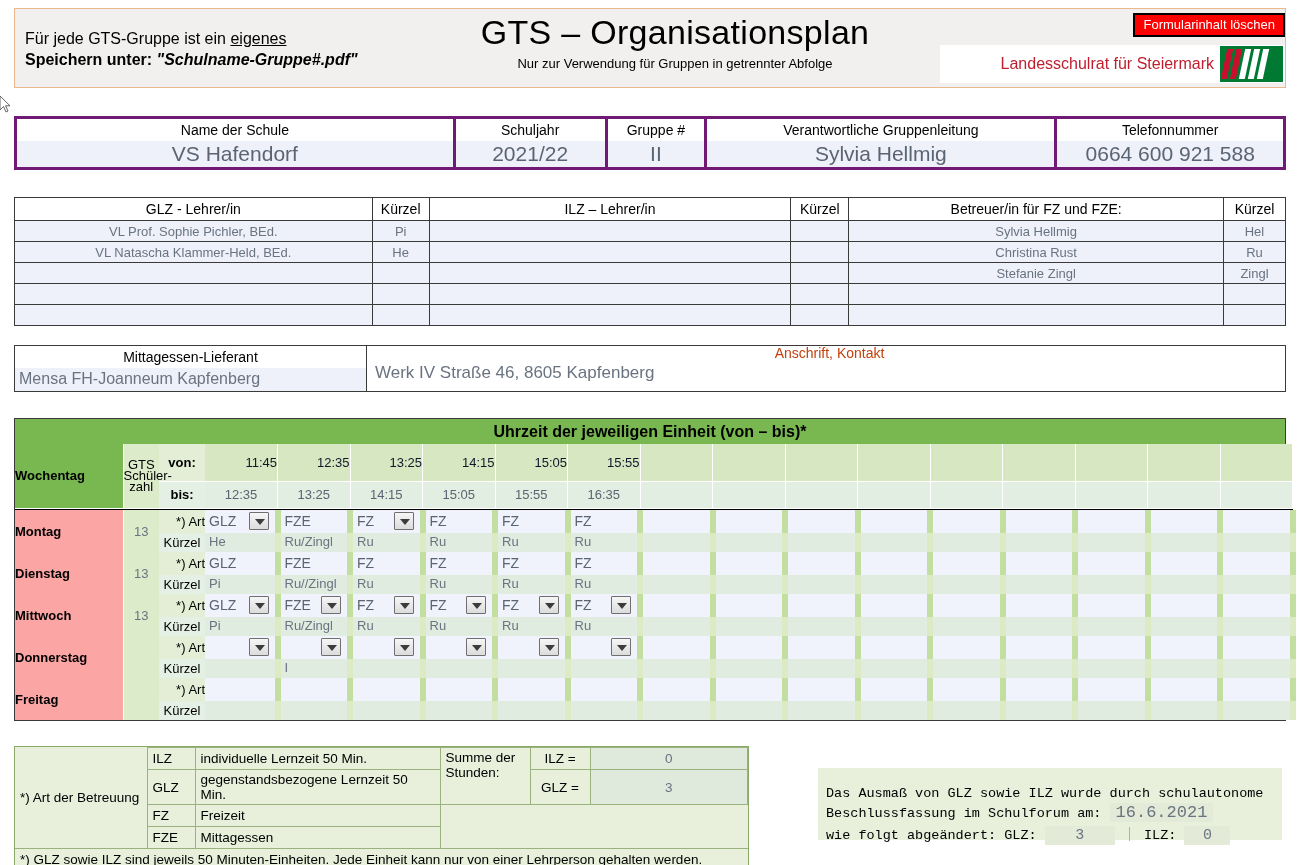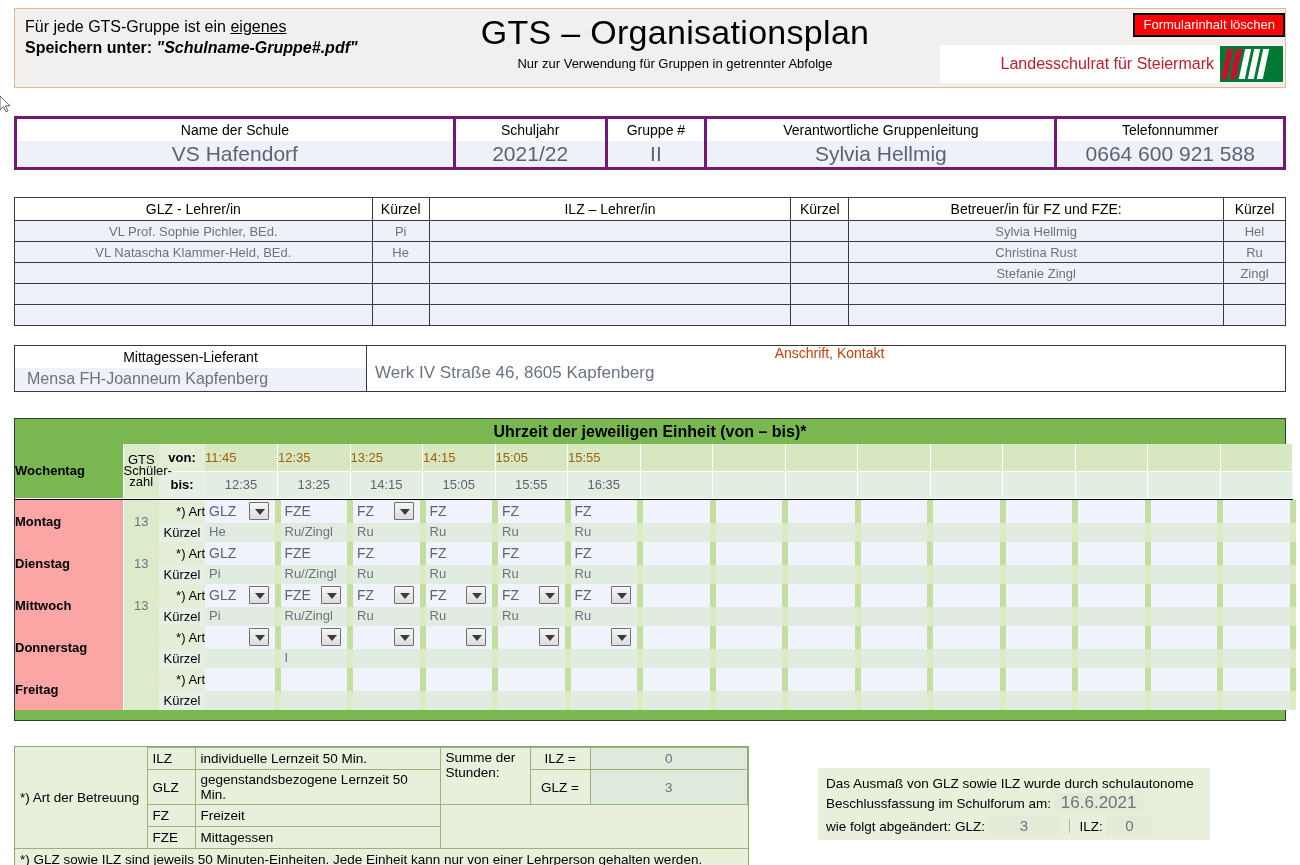--- a/index.html
+++ b/index.html
@@ -13,21 +13,21 @@
     overflow:hidden;
     position:relative;
   }
 
   
   #header {
     position:absolute; left:14px; top:8px; width:1272px; height:80px;
     background:#f2f0ee; border:1px solid #e8b98e;
     display:flex; align-items:stretch;
   }
-  #header-left { width:400px; padding:8px 0 0 10px; }
+  #header-left { width:400px; padding:8px 0 0 10px;margin-top:12px; }
   #header-left .l1 { font-size:16px; line-height:20px; }
   #header-left .l2 { font-size:16px; line-height:20px; }
   #header-left .l3 { font-size:16px; line-height:22px; }
   .u { text-decoration:underline; }
   .bold { font-weight:bold; }
   .ital { font-style:italic; }
   #header-center { flex:1; text-align:center; padding-top:4px; }
   #title { font-size:34px; letter-spacing:0.3px; }
   #subtitle { font-size:13px; margin-top:4px; }
   #header-right { width:350px; position:relative; }
@@ -60,21 +60,21 @@
   #teach .w-kz  { width:57px; }
   #teach .w-ilz { width:362px; }
   #teach .w-kz2 { width:58px; }
   #teach .w-bet { width:375px; }
   #teach .w-kz3 { width:62px; }
 
   
   #lunch { position:absolute; left:14px; top:345px; width:1272px; border-collapse:collapse; }
   #lunch td { border:1px solid #3a3a3a; vertical-align:middle; }
   #lunch .lh { height:22px; text-align:center; font-size:14px; background:#fff; border-bottom:none; }
-  #lunch .lv { height:24px; font-size:16px; background:#eef1fa; color:#6a7380; padding-left:12px; border-top:none;}
+  #lunch .lv { height:24px; font-size:16px; background:#eef1fa; color:#6a7380; padding-left:4px; border-top:none;}
   #lunch .rv { height:46px; font-size:17px; background:#fff; color:#6a7380; padding-left:8px; text-align:left; }
 
   
   #sched { position:absolute; left:14px; top:418px; width:1272px; height:303px;
            background:#79b851; border:1px solid #3a3a3a; }
   #sched-title { height:25px; line-height:25px; text-align:center; font-weight:bold; font-size:16px; color:#000; }
   #grid { width:100%; border-collapse:collapse; table-layout:fixed; }
   #grid td { padding:0; font-size:13px; }
   .c-day  { width:108px; }
   .c-num  { width:36px; }
@@ -83,21 +83,21 @@
 
   .day-cell { background:#fca5a5; font-weight:bold; font-size:15px; color:#000;
               text-align:left; padding-left:8px; border-right:1px solid #fff; }
   .num-cell { background:#dceccb; font-size:24px; color:#6a7380; text-align:center; }
   .hdr-day  { background:#79b851; color:#000; font-weight:bold; font-size:15px; padding-left:8px; border-right:1px solid #fff;}
   .hdr-num  { background:#dceccb; font-size:10px; color:#000; text-align:center; line-height:11px; }
   .lbl-von  { background:#e4eed6; font-weight:bold; text-align:center; font-size:14px; }
   .lbl-bis  { background:#e4f0e4; font-weight:bold; text-align:center; font-size:14px; }
   .lbl-art  { background:#e4eed6; text-align:right; font-size:13px; }
   .lbl-kz   { background:#e4f0e4; text-align:center; font-size:12px; }
-  .t-von { background:#d6e7c2; color:#a16207; text-align:left; font-size:16px; height:27px;
+  .t-von { background:#d6e7c2; color:#0f172a; text-align:right; font-size:16px; height:37px;
            border-right:1px solid #fff; border-bottom:1px solid #fff;}
   .t-bis { background:#e1eee1; color:#5a6472; text-align:center; font-size:16px; height:27px;
            border-right:1px solid #fff;}
   .sep-row td { height:2px; background:#000; padding:0; }
 
   .art-cell { background:#f0f2fc; height:23px; position:relative; border-right:6px solid #c2dfa0; }
   .kz-cell  { background:#e1ece1; height:19px; position:relative; border-right:6px solid #dcebc4; }
   .art-cell .txt { position:absolute; left:4px; top:3px; color:#5a6472; font-size:14px; }
   .kz-cell  .txt { position:absolute; left:4px; top:1px; color:#6a7380; font-size:13px; }
   .dd {
@@ -121,22 +121,22 @@
   #legend .nb { border:none; }
   .lg-art { width:132px; border-left:none !important; border-top:none !important; border-bottom:none !important; text-align:left; }
   .lg-ab  { width:48px; text-align:left; }
   .lg-desc{ width:245px; text-align:left; }
   .lg-sum { width:90px; text-align:left; vertical-align:top; }
   .lg-eq  { width:60px; text-align:center; }
   .lg-val { background:#dfe9dc; color:#6a7380; text-align:center; }
   #legend .foot { text-align:left; font-size:13.5px; border-left:none; border-right:none; border-bottom:none; }
 
   
-  #note { position:absolute; left:818px; top:768px; width:392px; height:72px;
-          background:#e8f0dc; font-size:13.5px; padding:6px 8px; }
+  #note { position:absolute; left:818px; top:768px; width:464px; height:72px;
+          background:#e8f0dc; font-size:13.5px; padding:16px 8px;font-family:Liberation Mono, monospace; }
   #note .ln { line-height:19px; }
   #note .datebox { display:inline-block; background:#e3ebd8; color:#6a7380; font-size:17px; padding:0 6px; }
   #note .smallbox { display:inline-block; min-width:70px; background:#e3ebd8; color:#6a7380;
                     font-size:15px; text-align:center; }
   #note .divider { display:inline-block; width:1px; height:14px; background:#aab79b; vertical-align:-2px; margin:0 6px; }
 
   
   #cursor { position:absolute; left:0px; top:96px; width:12px; height:18px; }
 </style>
 </head>

